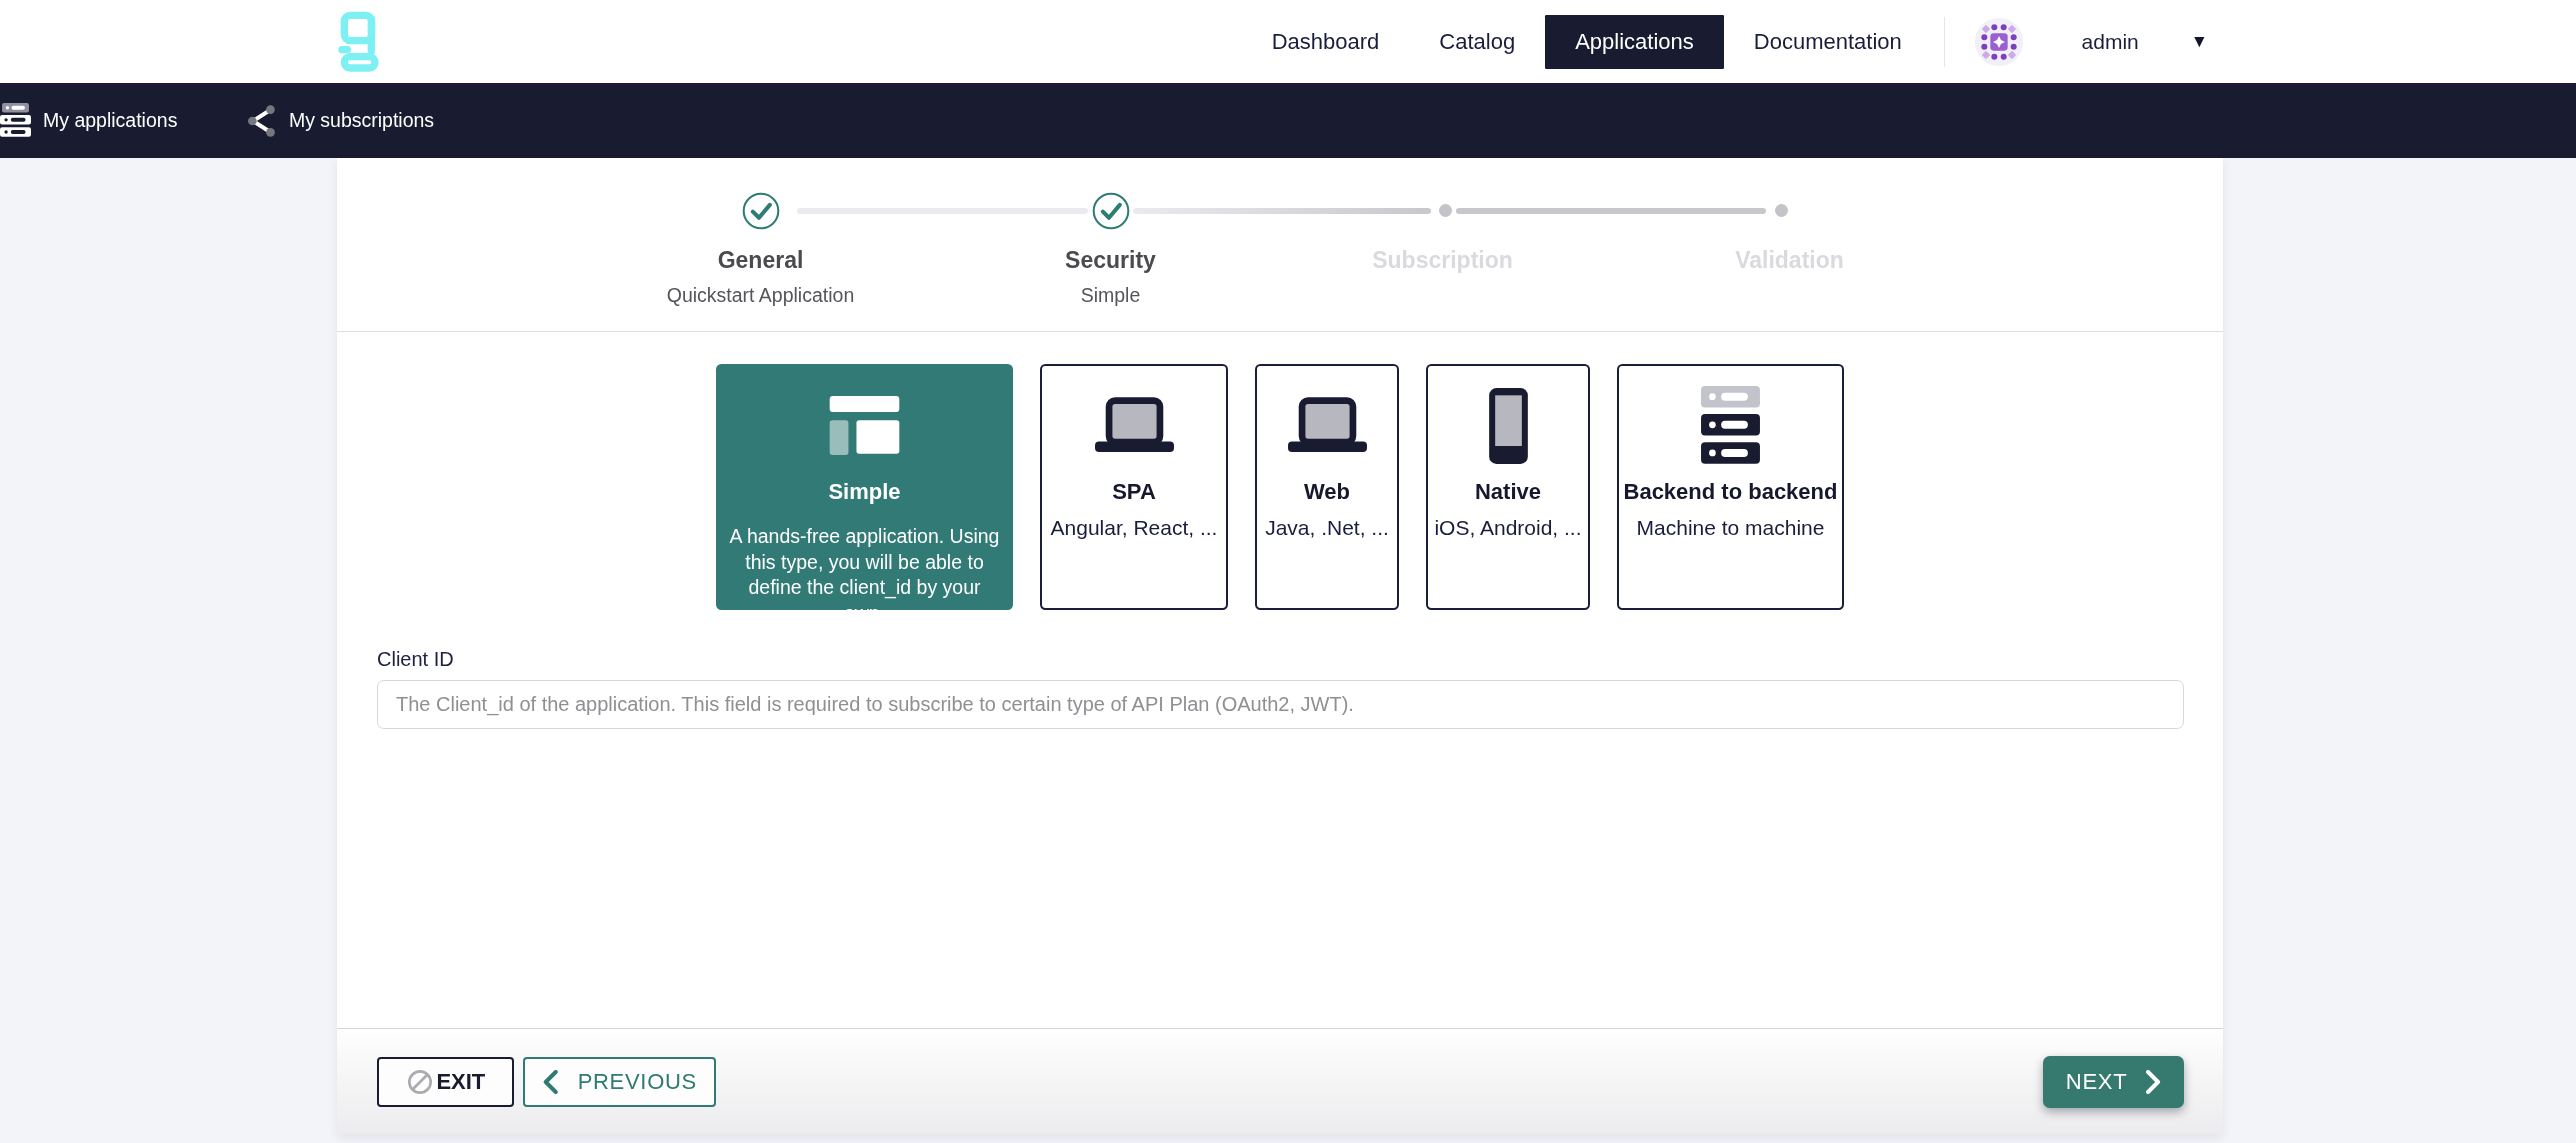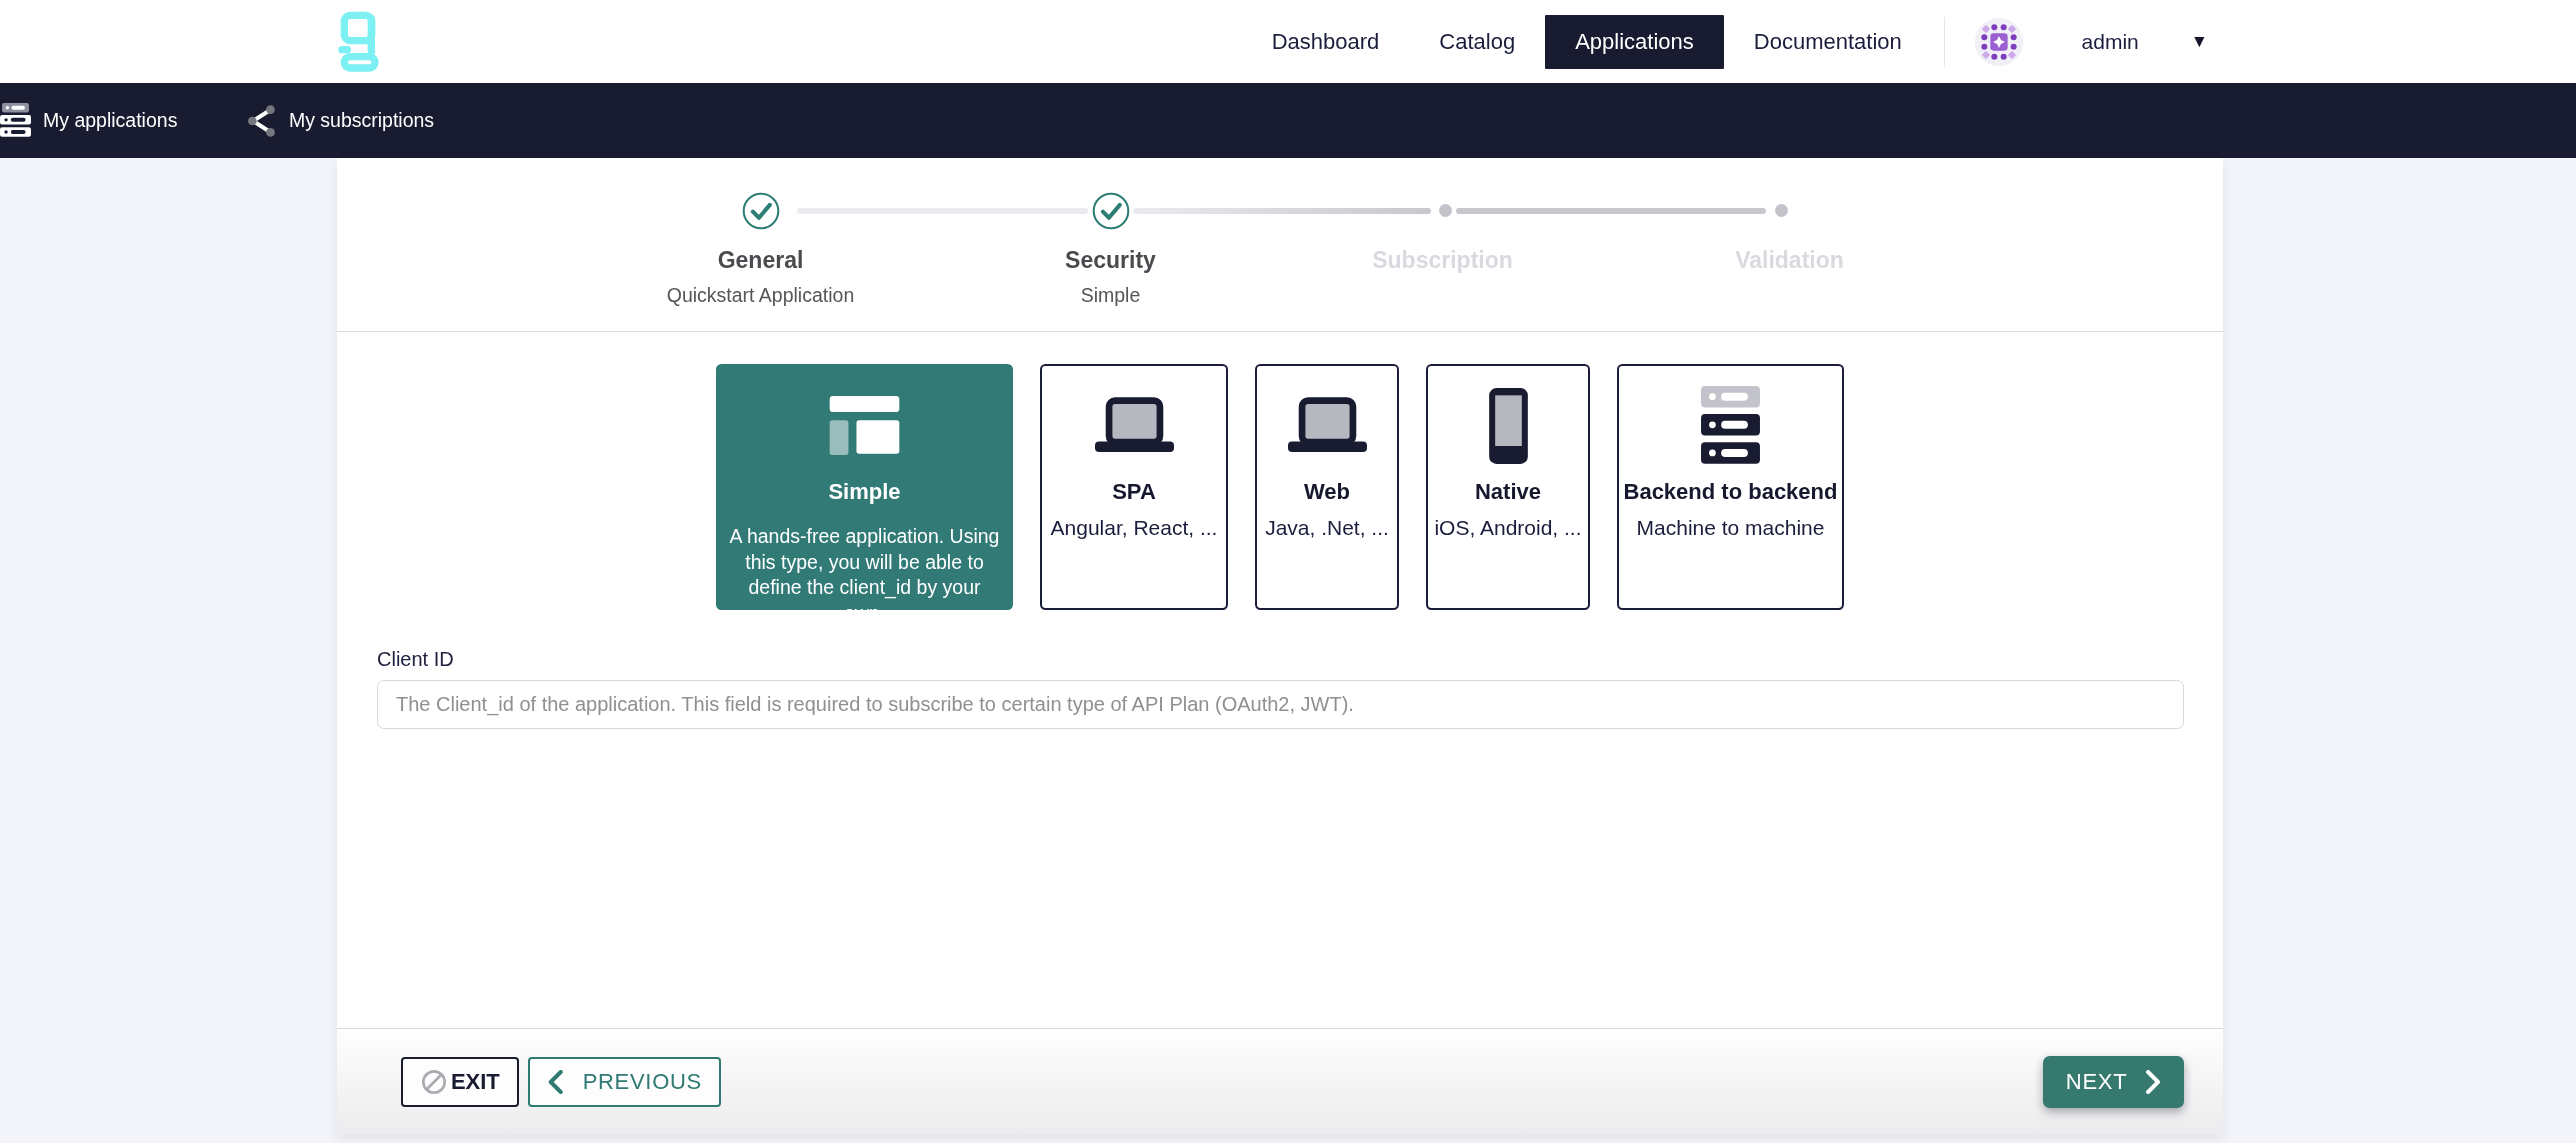--- a/index.html
+++ b/index.html
@@ -102,22 +102,22 @@
     margin-top:auto; height:106px; border-top:1.3px solid #d6d6d9;
     background:linear-gradient(180deg,#fefefe 0%, #ececee 100%);
     display:flex; align-items:center; padding:0 39px 0 40px; flex:none;
   }
   .btn {
     display:flex; align-items:center; justify-content:center;
     font-family:"Liberation Sans", sans-serif; font-size:22px; cursor:pointer;
     background:transparent;
   }
   .btn-exit {
-    width:118px; height:50px; border:2.7px solid #191b31; border-radius:4px;
-    color:#191b31; font-weight:bold; gap:2.7px; background:#fdfdfd;margin-left:24px;
+    width:137px; height:50px; border:2.7px solid #191b31; border-radius:4px;
+    color:#191b31; font-weight:bold; gap:2.7px; background:#fdfdfd;
   }
   .btn-previous {
     width:193px; height:50px; border:2px solid #2f7a72; border-radius:4px;
     color:#2f7a72; gap:20px; margin-left:9.4px; background:#fdfdfd; letter-spacing:0.7px;
   }
   .btn-next {
     width:141px; height:52px; border:none; border-radius:6.7px;
     background:#35796f; color:#ffffff; gap:19px; letter-spacing:0.7px;
     box-shadow:0 4px 9.4px rgba(20,22,43,0.35);
   }

